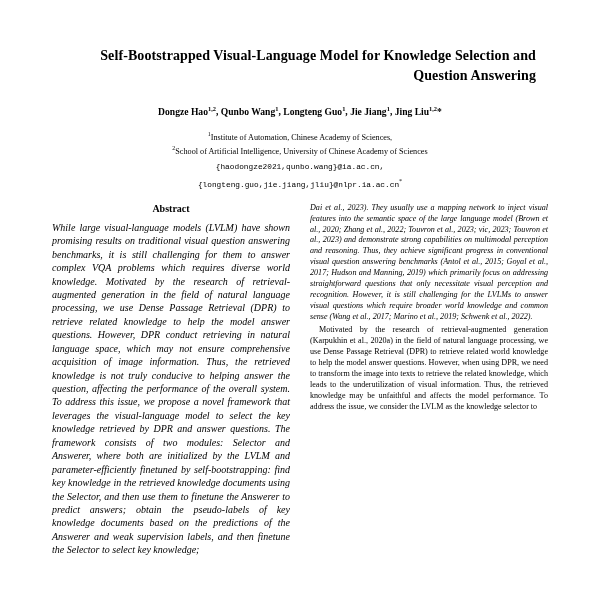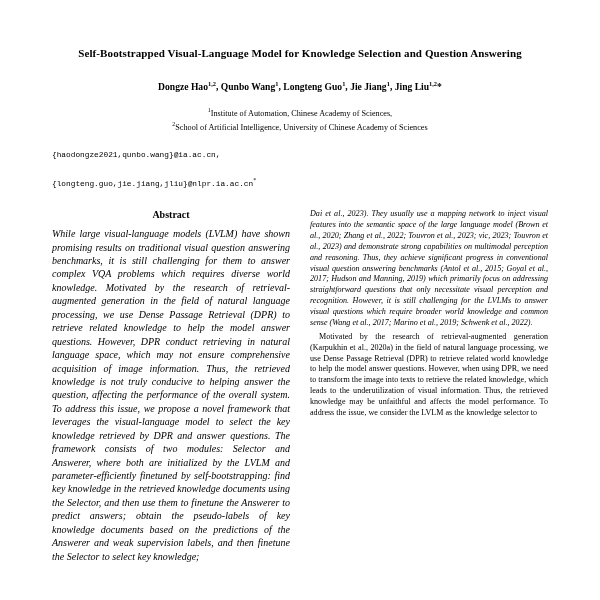--- a/index.html
+++ b/index.html
@@ -15,23 +15,23 @@
     overflow: hidden;
   }
   .page {
     width: 600px;
     height: 600px;
     box-sizing: border-box;
     padding: 36px 52px 10px 52px;
     position: relative;
   }
   .title {
-    font-size: 11px;
+    font-size: 14px;
     font-weight: bold;
-    text-align: center;
+    text-align: right;
     line-height: 1.45;
     margin: 10px 12px 0 12px;
     letter-spacing: 0.1px;
   }
   .authors {
     font-size: 9.6px;
     font-weight: bold;
     text-align: center;
     margin-top: 18px;
     line-height: 1.4;
@@ -47,32 +47,32 @@
     margin-top: 12px;
     line-height: 1.5;
   }
   .affil sup {
     font-size: 5.8px;
     vertical-align: super;
   }
   .mono {
     font-family: "Liberation Mono", monospace;
     font-size: 7.8px;
-    text-align: left;
+    text-align: center;
     line-height: 1.6;
-    margin-top: 15px;
+    margin-top: 3px;
   }
   .mono sup {
     font-family: "Liberation Serif", serif;
     font-size: 6px;
     vertical-align: super;
   }
   .columns {
     display: flex;
-    margin-top: 19px;
+    margin-top: 12px;
     gap: 20px;
   }
   .col {
     width: 240px;
     box-sizing: border-box;
   }
   .sec-head {
     font-size: 10px;
     font-weight: bold;
     text-align: center;

